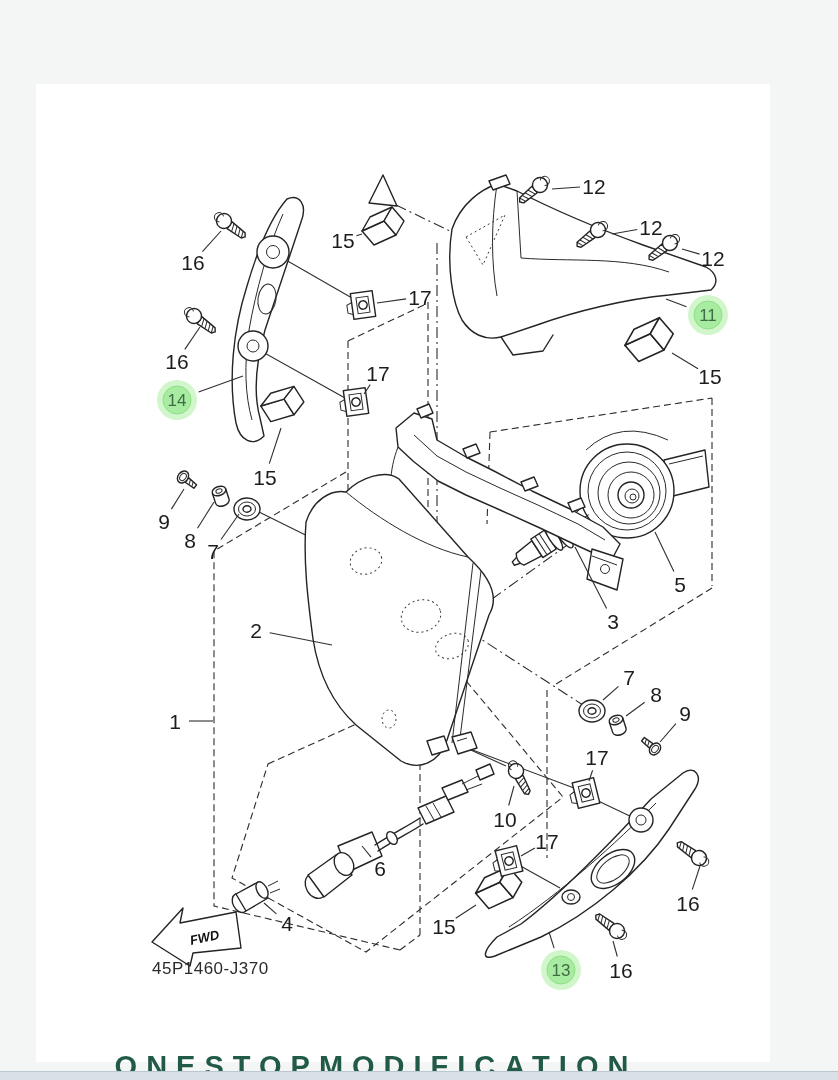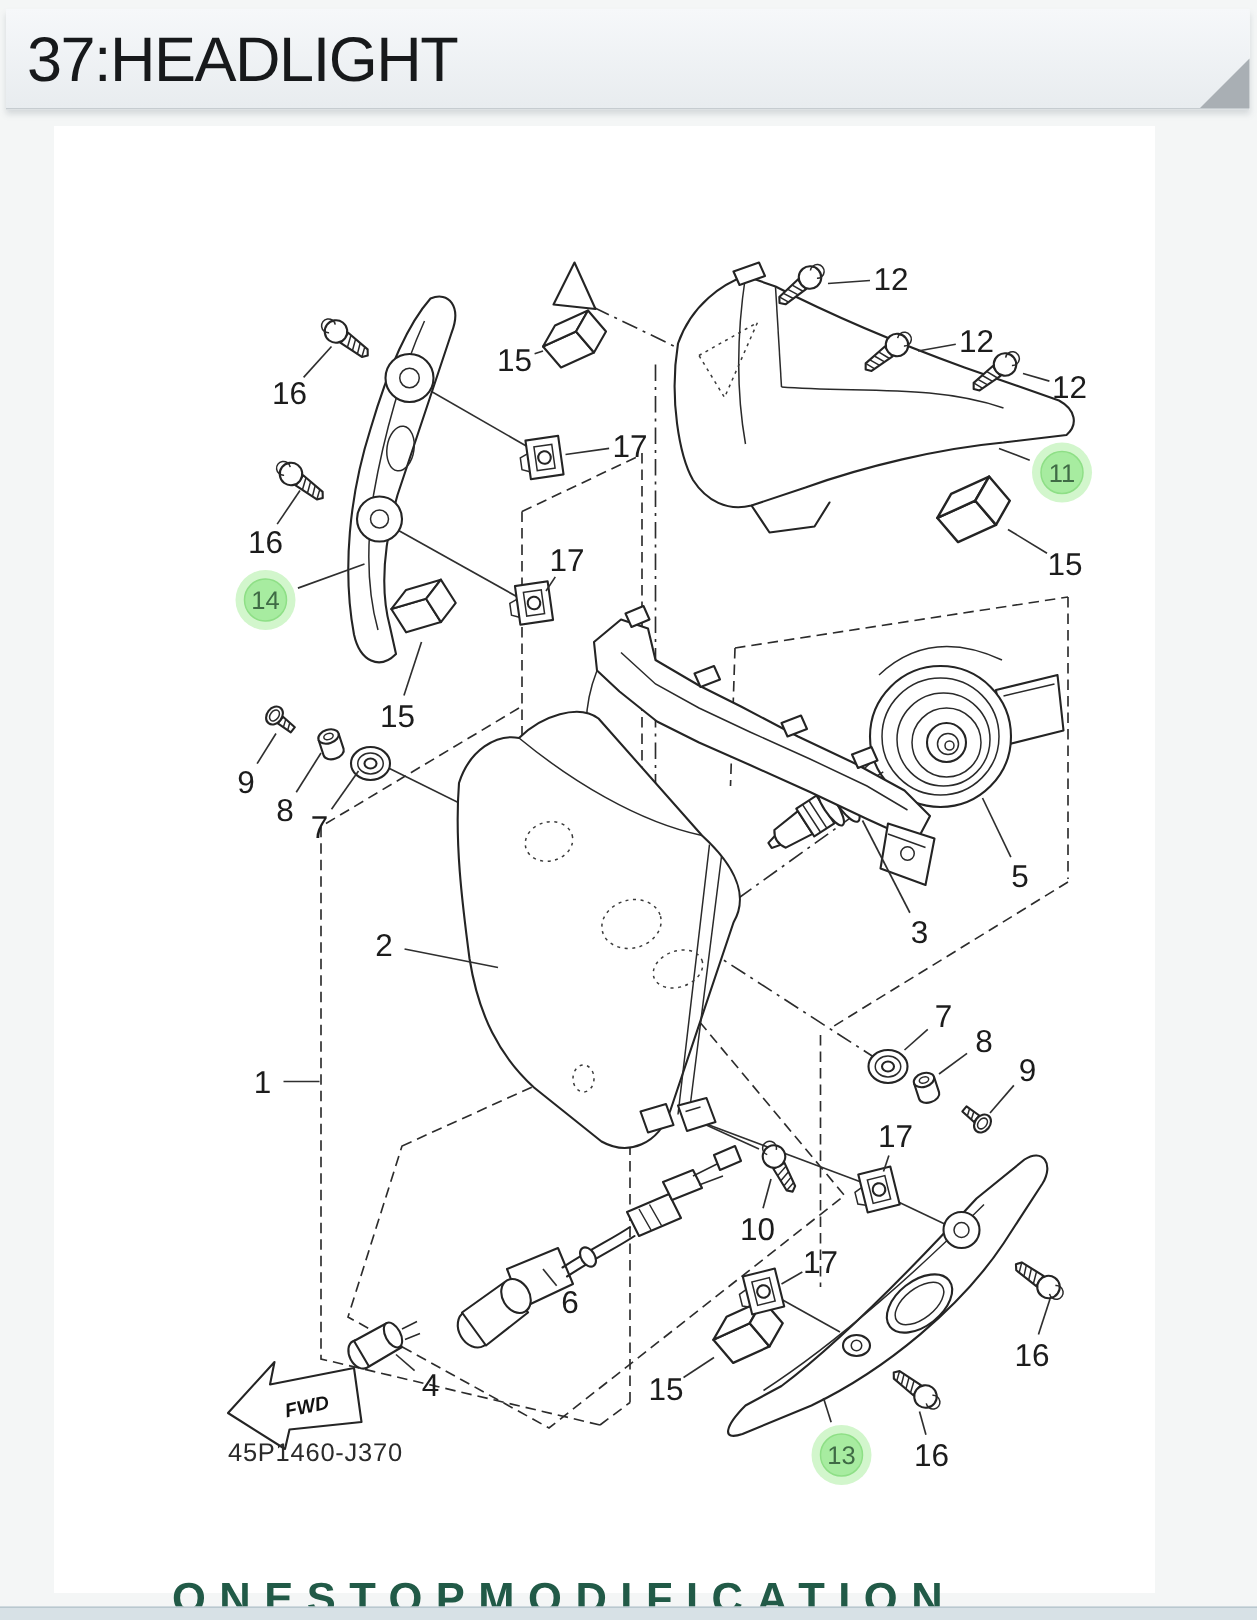--- a/index.html
+++ b/index.html
@@ -35,24 +35,20 @@
   .co.grn{font-size:17px;fill:#3f6b45;}
   .fwdtxt{font-size:13px;font-weight:700;font-style:italic;fill:#111;}
   .pcode{font-size:17px;fill:#2b2b2b;letter-spacing:.5px;}
 </style>
 </head>
 <body>
 
 <div id="stage">
   <div id="sheet"></div>
 
-  <div id="header">
-    <div id="title">37:HEADLIGHT</div>
-    <div id="corner"></div>
-  </div>
 
   <svg id="dsvg" width="838" height="1080" viewBox="0 0 838 1080">
     <defs>
       <g id="scr">
         <path class="lnf" d="M7,-4.2 L24,-3.2 L26.5,0 L24,3.2 L7,4.2 Z"></path>
         <path class="thin" d="M9.5,-4 L12.5,4 M13.5,-3.8 L16.5,3.8 M17.5,-3.6 L20.5,3.6 M21.5,-3.4 L24,3.2"></path>
         <circle class="lnf" r="7.5"></circle>
         <path class="thin" d="M-3.2,-3.4 A4.6,4.6 0 1 0 -3.2,3.4"></path>
       </g>
       <g id="blt">

